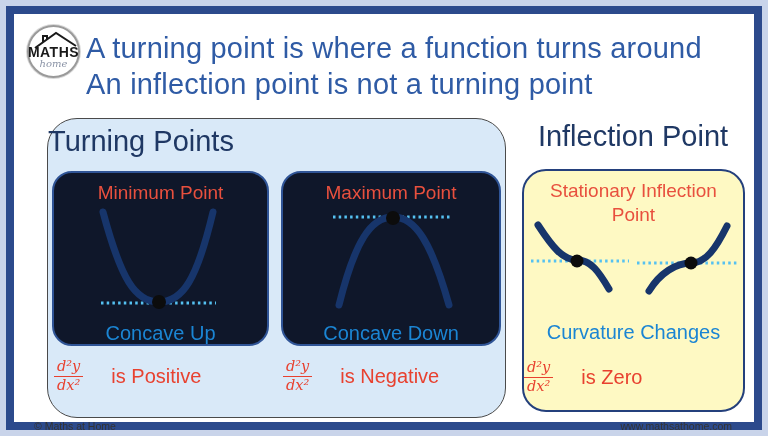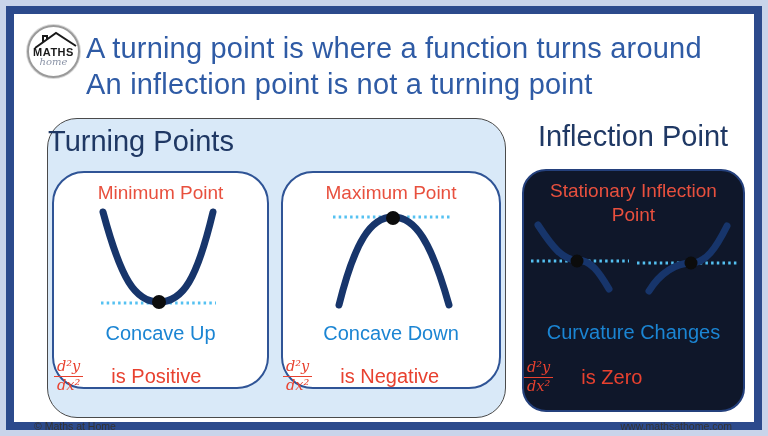--- a/index.html
+++ b/index.html
@@ -14,39 +14,39 @@
     border:8px solid #2C4A8C;background:#ffffff;
   }
   
   .logo{
     position:absolute;left:13px;top:11px;width:53px;height:53px;
     background:#ffffff;border:2px solid #9a9a9a;border-radius:50%;
     display:flex;flex-direction:column;align-items:center;justify-content:center;
     z-index:5;box-shadow:0 0 0 1px #d8d8d8;
   }
   .logo .roof{position:absolute;top:4px;left:5px;}
-  .logo .brand{font-size:11px;font-weight:bold;letter-spacing:.5px;color:#1a1a1a;margin-top:10px;}
+  .logo .brand{font-size:14px;font-weight:bold;letter-spacing:.5px;color:#1a1a1a;margin-top:10px;}
   .logo .brand-sub{font-family:"DejaVu Serif",serif;font-style:italic;font-size:10px;color:#8a93a6;margin-top:-2px;}
   
   .title{
     position:absolute;left:72px;top:16px;width:670px;
     color:#2F5BA5;font-size:29px;line-height:36px;letter-spacing:.2px;
   }
   
   .turning-box{
     position:absolute;left:33px;top:104px;width:459px;height:300px;
     background:#D9E9F8;border:1.5px solid #4a4a4a;border-radius:30px;
   }
   .section-header{
     position:absolute;top:6px;left:0;right:0;text-align:left;
     color:#1F3864;font-size:29px;
   }
   .card{
-    position:absolute;top:52px;height:218px;
-    background:#ffffff;border:2px solid #2F5496;border-radius:32px;
+    position:absolute;top:52px;height:175px;
+    background:#0f172a;border:2px solid #2F5496;border-radius:20px;
   }
   .card-min{left:4px;width:217px;}
   .card-max{left:233px;width:220px;}
   .card-label{
     position:absolute;top:9px;left:0;right:0;text-align:center;
     color:#E8503E;font-size:19px;
   }
   .card-curve{position:absolute;top:34px;left:50%;transform:translateX(-50%);}
   .concavity{
     position:absolute;top:149px;left:0;right:0;text-align:center;
@@ -64,21 +64,21 @@
   .frac .num{border-bottom:1.4px solid #E8412F;padding:0 3px 1px;}
   .frac .den{padding-top:1px;}
   .formula-text{font-size:20px;margin-left:28px;}
   
   .inflection-header{
     position:absolute;left:498px;top:106px;width:242px;text-align:center;
     color:#1F3864;font-size:29px;
   }
   .inflection-box{
     position:absolute;left:508px;top:155px;width:223px;height:243px;
-    background:#0f172a;border:2px solid #24407C;border-radius:24px;
+    background:#fef9c3;border:2px solid #24407C;border-radius:24px;
   }
   .inflection-label{
     position:absolute;top:8px;left:0;right:0;text-align:center;
     color:#E8503E;font-size:19px;line-height:24px;
   }
   .inflection-curves{position:absolute;top:49px;left:5px;}
   .inflection-box .concavity{top:150px;}
   .inflection-box .formula-row{top:189px;}
   
   .footer-left{

